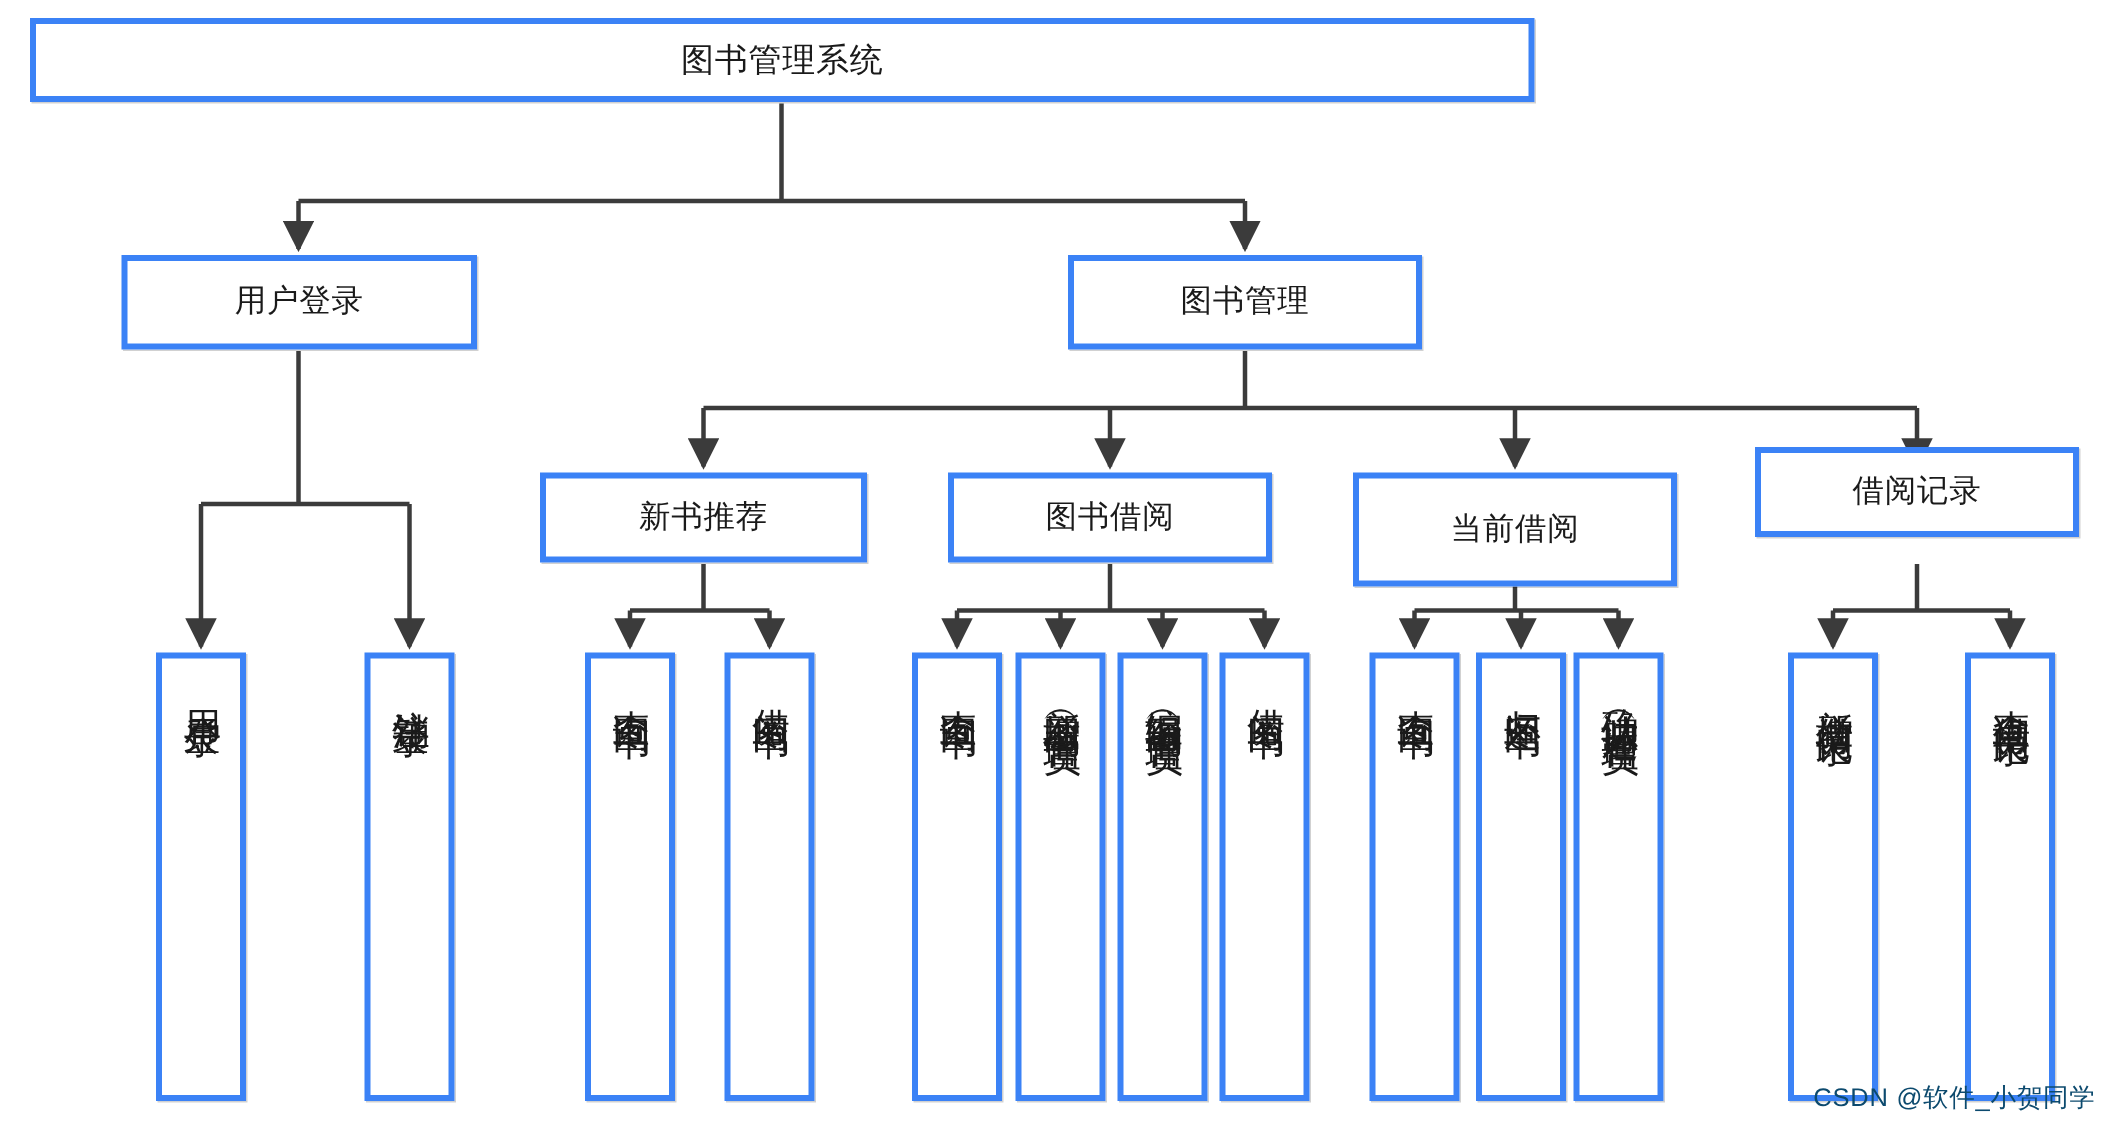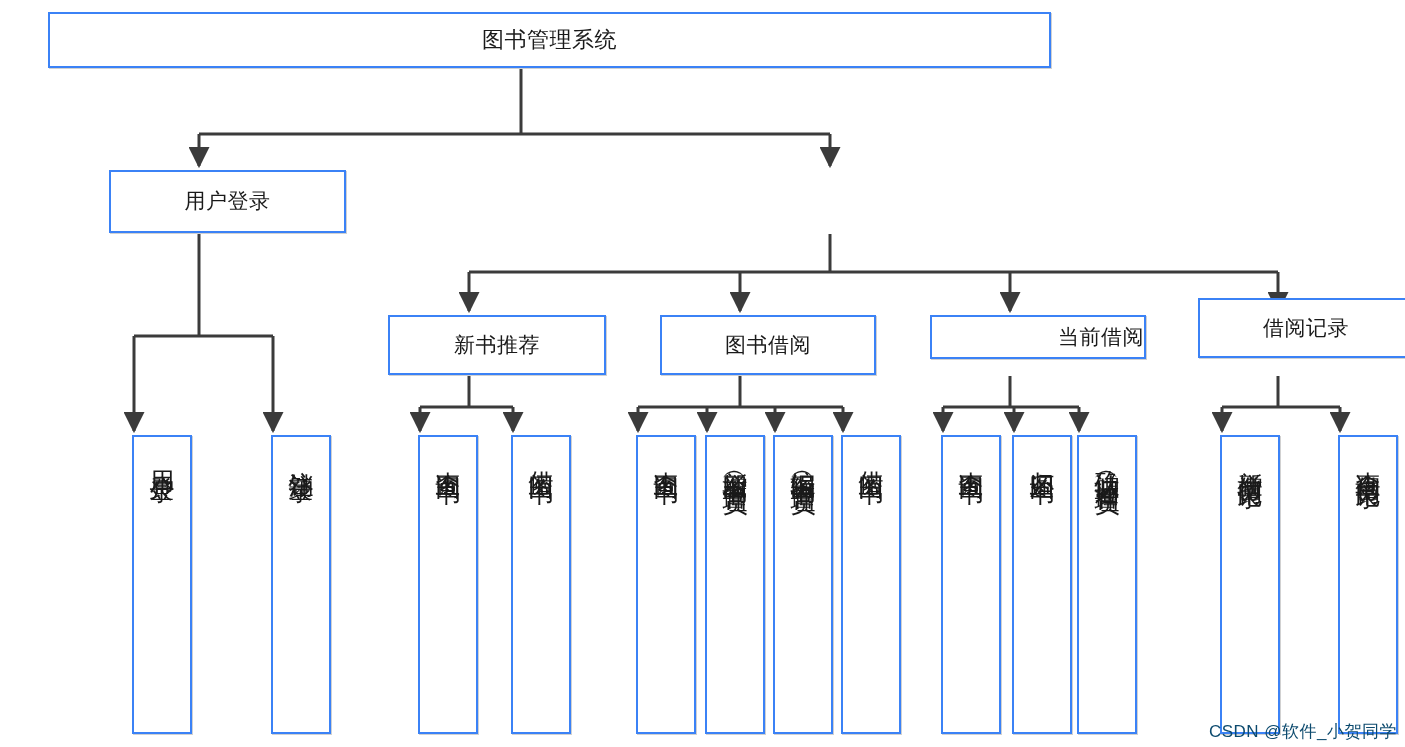--- a/index.html
+++ b/index.html
@@ -23,27 +23,26 @@
     left: 0;
     top: 0;
     width: 1405px;
     height: 747px;
     pointer-events: none;
   }
   .node {
     position: absolute;
     box-sizing: border-box;
     background: #ffffff;
-    border: 2px solid #3b82f6;
+    border: 4px solid #3b82f6;
     box-shadow: 1px 1px 0 rgba(0,0,0,0.18);
     display: flex;
     align-items: center;
     justify-content: center;
     color: #1a1a1a;
-    margin-left: 28px;
   }
   .node-label {
     display: block;
     text-align: center;
     line-height: 1.08;
     letter-spacing: 0.5px;
     color: #1a1a1a;
   }
   
   .node.horiz .node-label {
@@ -136,28 +135,31 @@
     </g>
   </svg>
 
   <div class="node horiz root" style="left:20px; top:12px; width:1003px; height:56px;">
     <span class="node-label">图书管理系统</span>
   </div>
 
   <div class="node horiz" style="left:81px; top:170px; width:237px; height:63px;">
     <span class="node-label">用户登录</span>
   </div>
+  <div class="node horiz" style="left:712px; top:170px; width:236px; height:63px;">
+    <span class="node-label">图书管理</span>
+  </div>
 
   <div class="node horiz" style="left:632px; top:315px; width:216px; height:60px;">
     <span class="node-label">图书借阅</span>
   </div>
   <div class="node horiz" style="left:360px; top:315px; width:218px; height:60px;">
     <span class="node-label">新书推荐</span>
   </div>
-  <div class="node horiz" style="left:902px; top:315px; width:216px; height:44px;justify-content:flex-end;">
+  <div class="node horiz" style="left:902px; top:315px; width:216px; height:76px;">
     <span class="node-label">当前借阅</span>
   </div>
   <div class="node horiz" style="left:1170px; top:298px; width:216px; height:60px;">
     <span class="node-label">借阅记录</span>
   </div>
 
   <div class="node vert" style="left:104px; top:435px; width:60px; height:299px;">
     <span class="node-label">用户登录</span>
   </div>
   <div class="node vert" style="left:243px; top:435px; width:60px; height:299px;">

